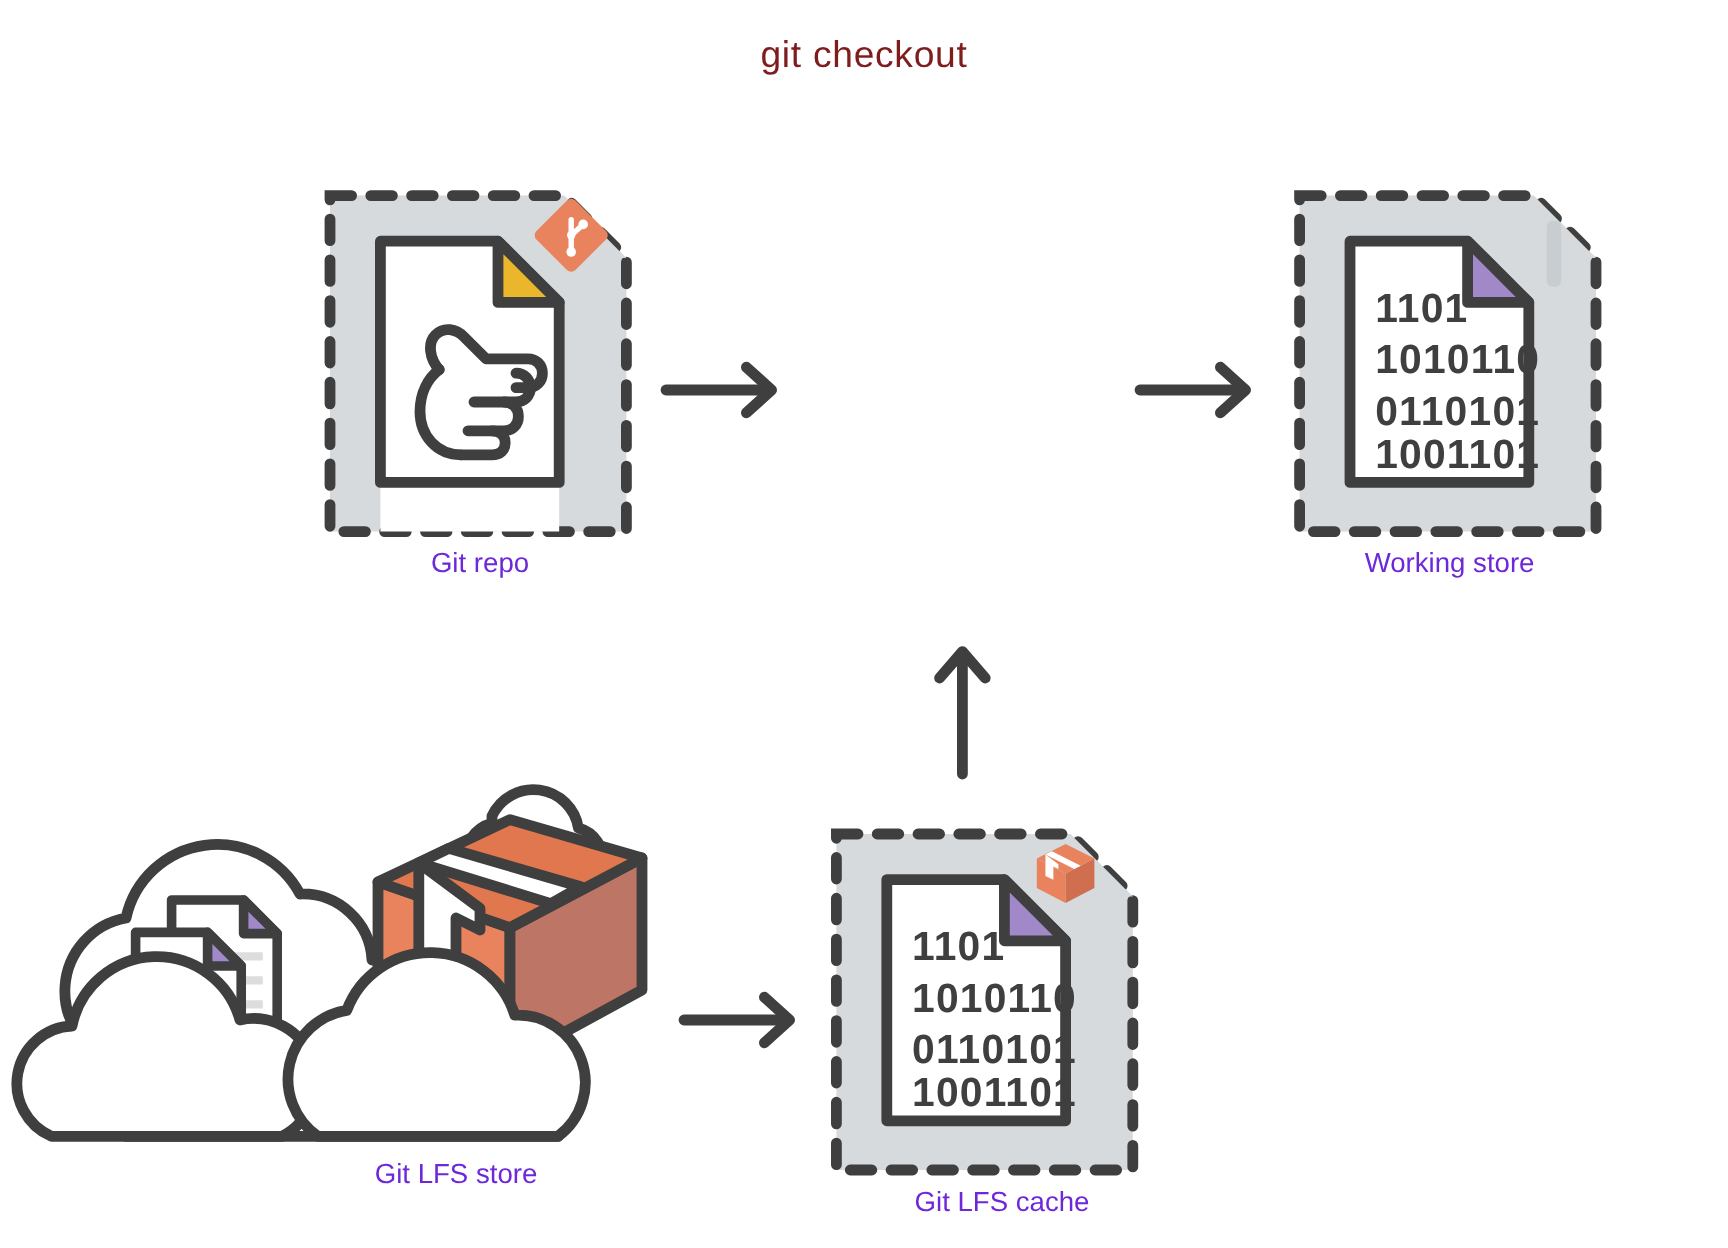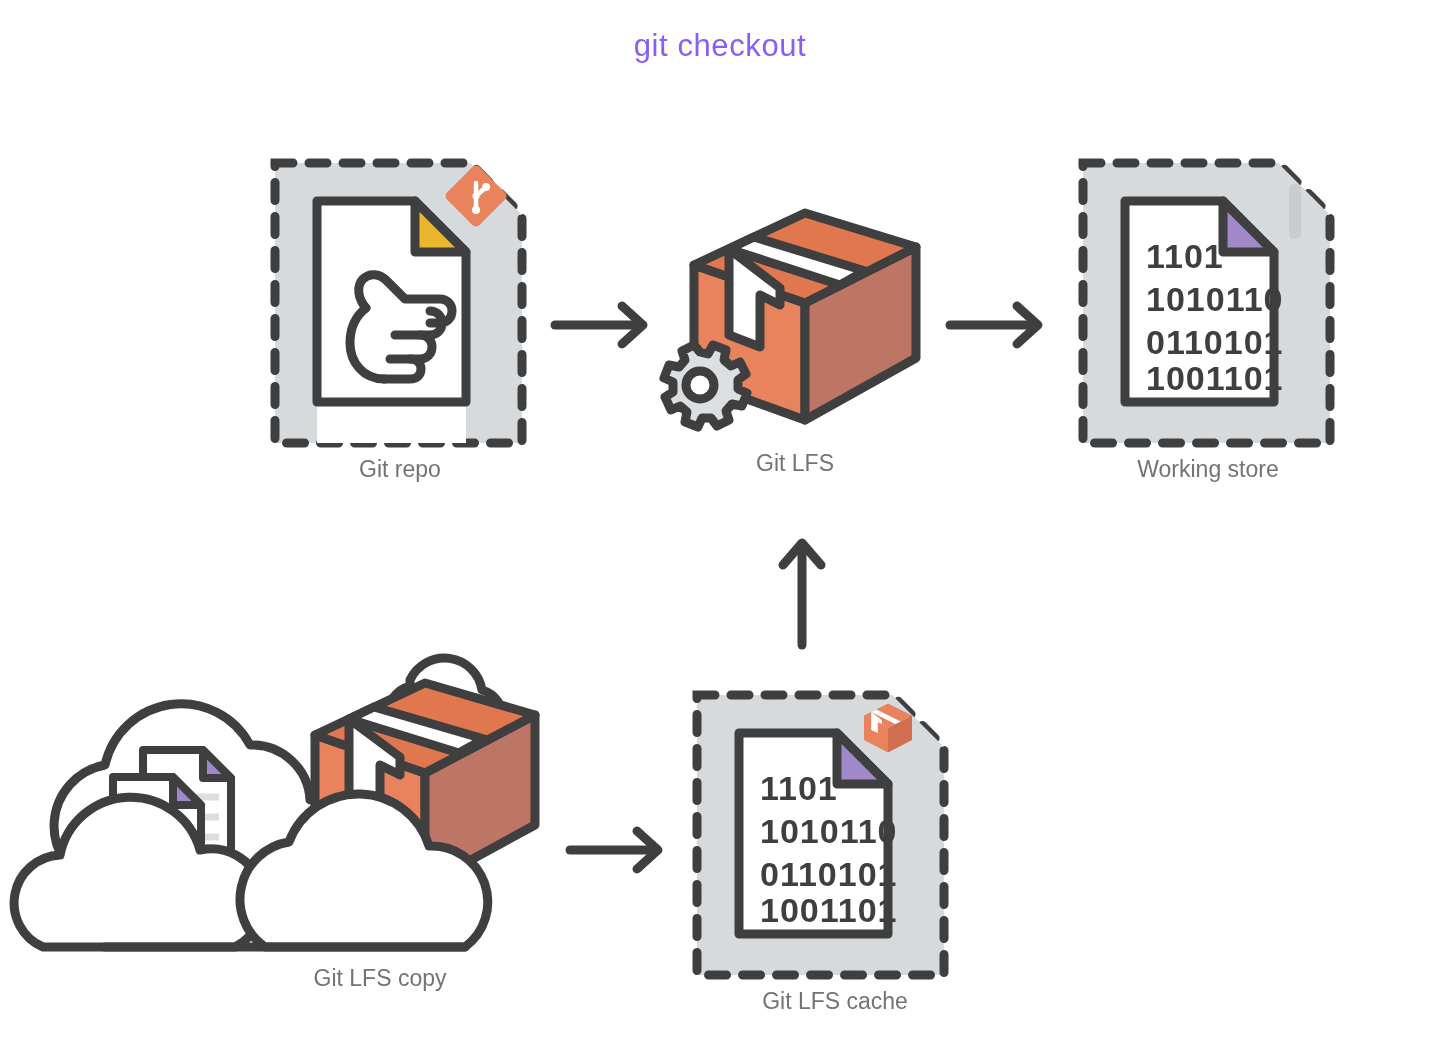--- a/index.html
+++ b/index.html
@@ -10,29 +10,29 @@
     overflow:hidden;
     position:relative;
   }
   #diagram{position:absolute;inset:0;}
   .title{
     position:absolute;
     top:28px;left:0;width:1440px;
     text-align:center;
     font-size:31px;
     letter-spacing:.6px;
-    color:#8b5cf6;
+    color:#7f1d1d;
     font-weight:400;
   }
   .node{position:absolute;}
   .node-label{
     position:absolute;
     text-align:center;
     font-size:23px;
-    color:#737373;
+    color:#6d28d9;
     white-space:nowrap;
     left:50%;
     transform:translateX(-50%);
   }
   svg{display:block;overflow:visible;}
 </style>
 </head>
 <body>
 
 <div id="diagram">
@@ -74,45 +74,20 @@
 
   <div class="node" style="left:550px;top:300px;">
     <svg width="110" height="50" viewBox="0 0 110 50">
       <g stroke="#3f3f3f" stroke-width="9" stroke-linecap="round" stroke-linejoin="round" fill="none">
         <line x1="5" y1="25" x2="92" y2="25"></line>
         <polyline points="72,6 93,25 72,44"></polyline>
       </g>
     </svg>
   </div>
 
-  <div class="node" style="left:650px;top:195px;">
-    <svg width="290" height="235" viewBox="0 0 290 235">
-      <g stroke="#3f3f3f" stroke-width="9" stroke-linejoin="round" stroke-linecap="round">
-
-        <path d="M44,70 L44,185 L155,225 L155,108 Z" fill="#e8835e"></path>
-
-        <path d="M155,108 L155,225 L266,163 L266,52 Z" fill="#bd7565"></path>
-
-        <path d="M44,70 L155,18 L266,52 L155,108 Z" fill="#e1774f"></path>
-
-        <path d="M104,42 L215,76 L190,90 L79,54 Z" fill="#ffffff"></path>
-
-        <path d="M79,54 L79,140 L110,152 L110,100 L130,110 L130,93 Z" fill="#ffffff"></path>
-      </g>
-
-      <g transform="translate(50,190) scale(1.0)">
-        <path d="M0,-33 L8,-31 L13,-40 L26,-35 L24,-25 L31,-19 L40,-23 L46,-11 L38,-5
-                 L38,4 L47,8 L42,21 L32,19 L26,26 L29,35 L17,41 L11,33 L2,33 L-2,42
-                 L-15,37 L-13,27 L-20,21 L-29,25 L-35,12 L-27,7 L-27,-3 L-36,-7 L-31,-20
-                 L-21,-18 L-15,-25 L-18,-34 L-6,-40 Z" fill="#dcdfe1" stroke="#3f3f3f" stroke-width="9" stroke-linejoin="round"></path>
-        <circle cx="0" cy="0" r="14" fill="#ffffff" stroke="#3f3f3f" stroke-width="9"></circle>
-      </g>
-    </svg>
-    <div class="node-label" style="top:255px;left:145px;">Git LFS</div>
-  </div>
 
   <div class="node" style="left:945px;top:300px;">
     <svg width="110" height="50" viewBox="0 0 110 50">
       <g stroke="#3f3f3f" stroke-width="9" stroke-linecap="round" stroke-linejoin="round" fill="none">
         <line x1="5" y1="25" x2="92" y2="25"></line>
         <polyline points="72,6 93,25 72,44"></polyline>
       </g>
     </svg>
   </div>
 
@@ -180,21 +155,21 @@
         <path d="M324,94 L324,178 L355,190 L355,140 L375,150 L375,132 Z" fill="#ffffff"></path>
       </g>
 
       <g fill="#ffffff" stroke="#3f3f3f" stroke-width="9" stroke-linejoin="round" stroke-linecap="round">
         <path d="M18,322 a48,48 0 0 1 17,-92 a72,72 0 0 1 140,-5 a52,52 0 0 1 35,97 Z"></path>
         <path d="M240,322 a58,58 0 0 1 24,-105 a74,74 0 0 1 140,4 a56,56 0 0 1 36,101 Z"></path>
       </g>
 
       <line x1="80" y1="322" x2="440" y2="322" stroke="#3f3f3f" stroke-width="9" stroke-linecap="round"></line>
     </svg>
-    <div class="node-label" style="top:340px;left:355px;">Git LFS copy</div>
+    <div class="node-label" style="top:340px;left:355px;">Git LFS store</div>
   </div>
 
   <div class="node" style="left:565px;top:825px;">
     <svg width="110" height="50" viewBox="0 0 110 50">
       <g stroke="#3f3f3f" stroke-width="9" stroke-linecap="round" stroke-linejoin="round" fill="none">
         <line x1="5" y1="25" x2="92" y2="25"></line>
         <polyline points="72,6 93,25 72,44"></polyline>
       </g>
     </svg>
   </div>

